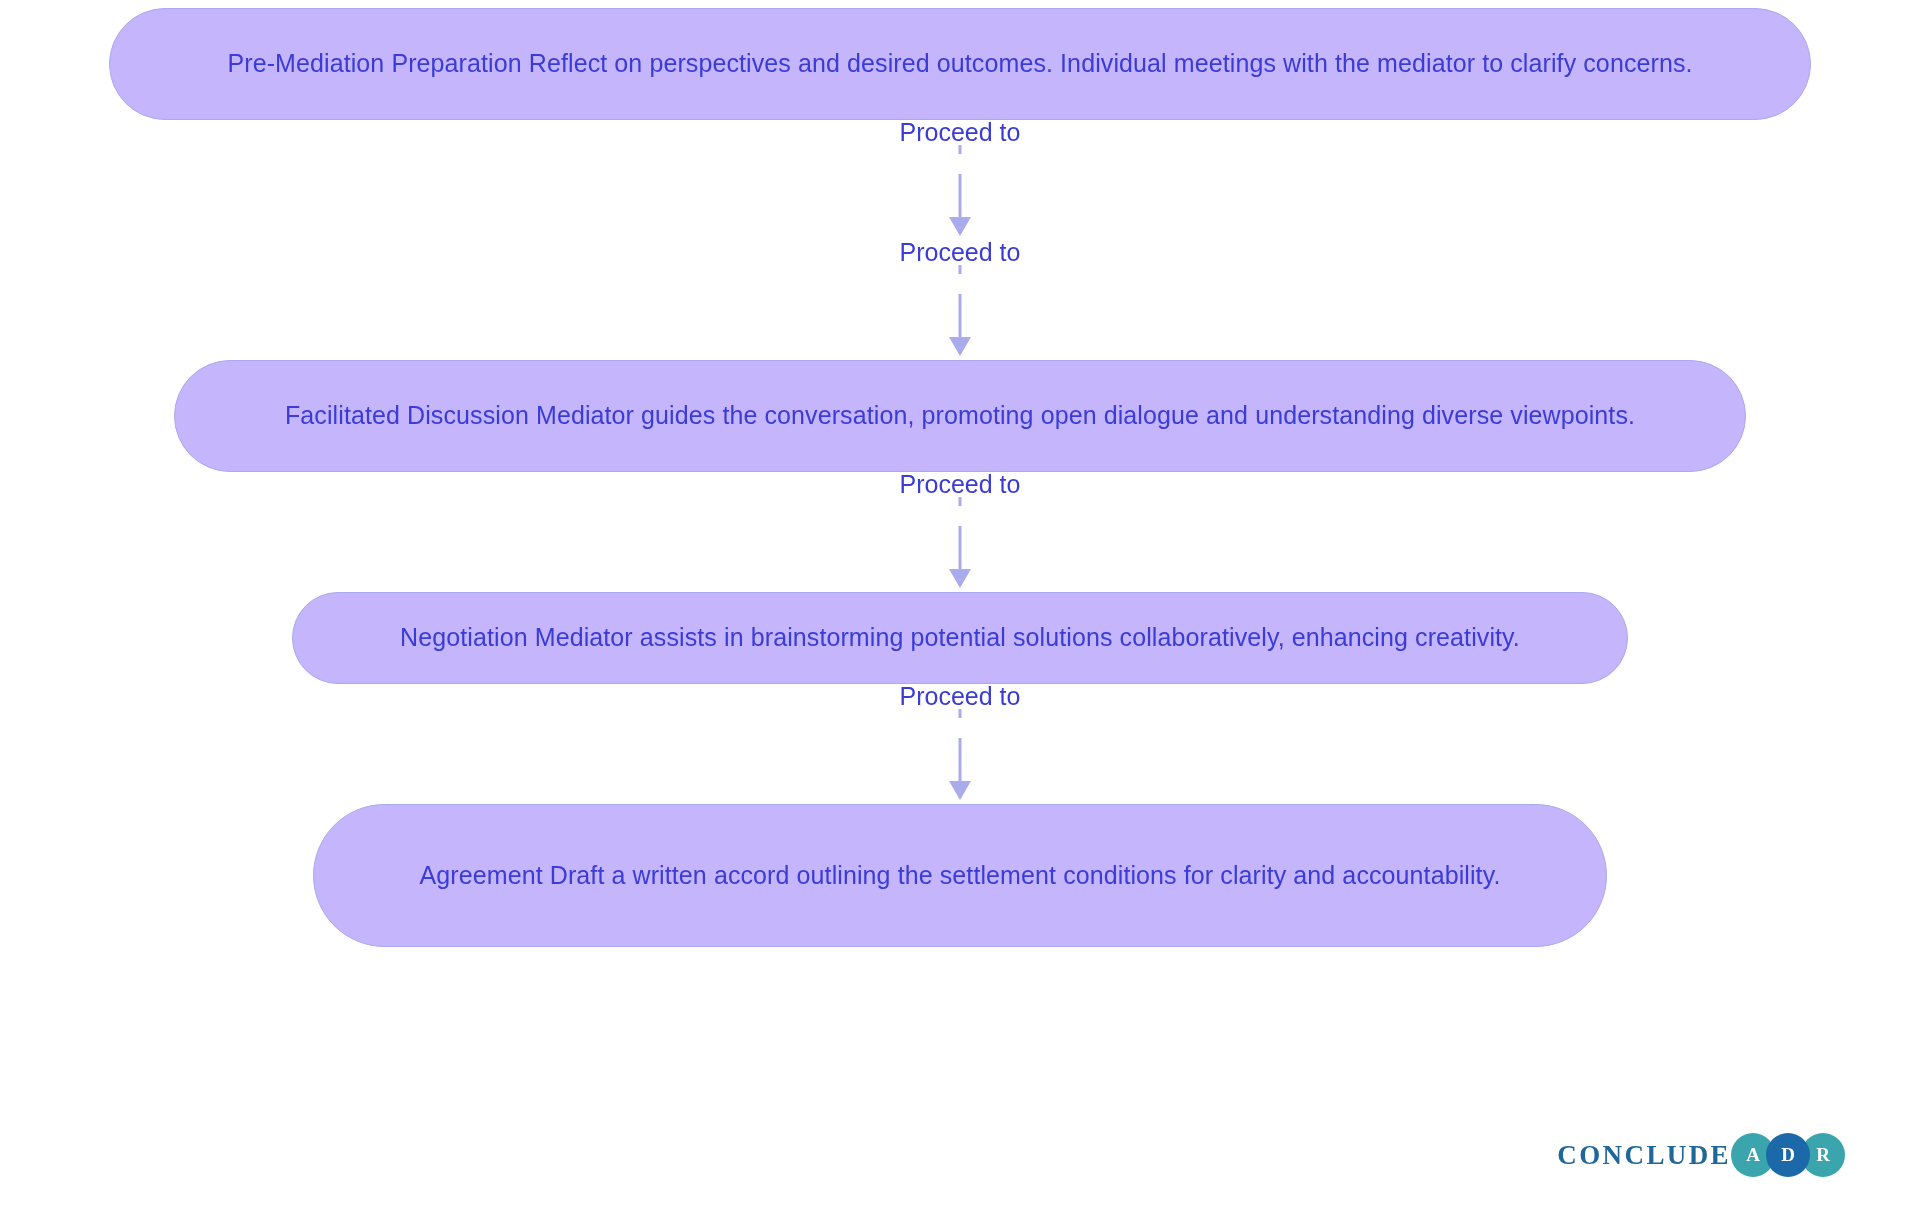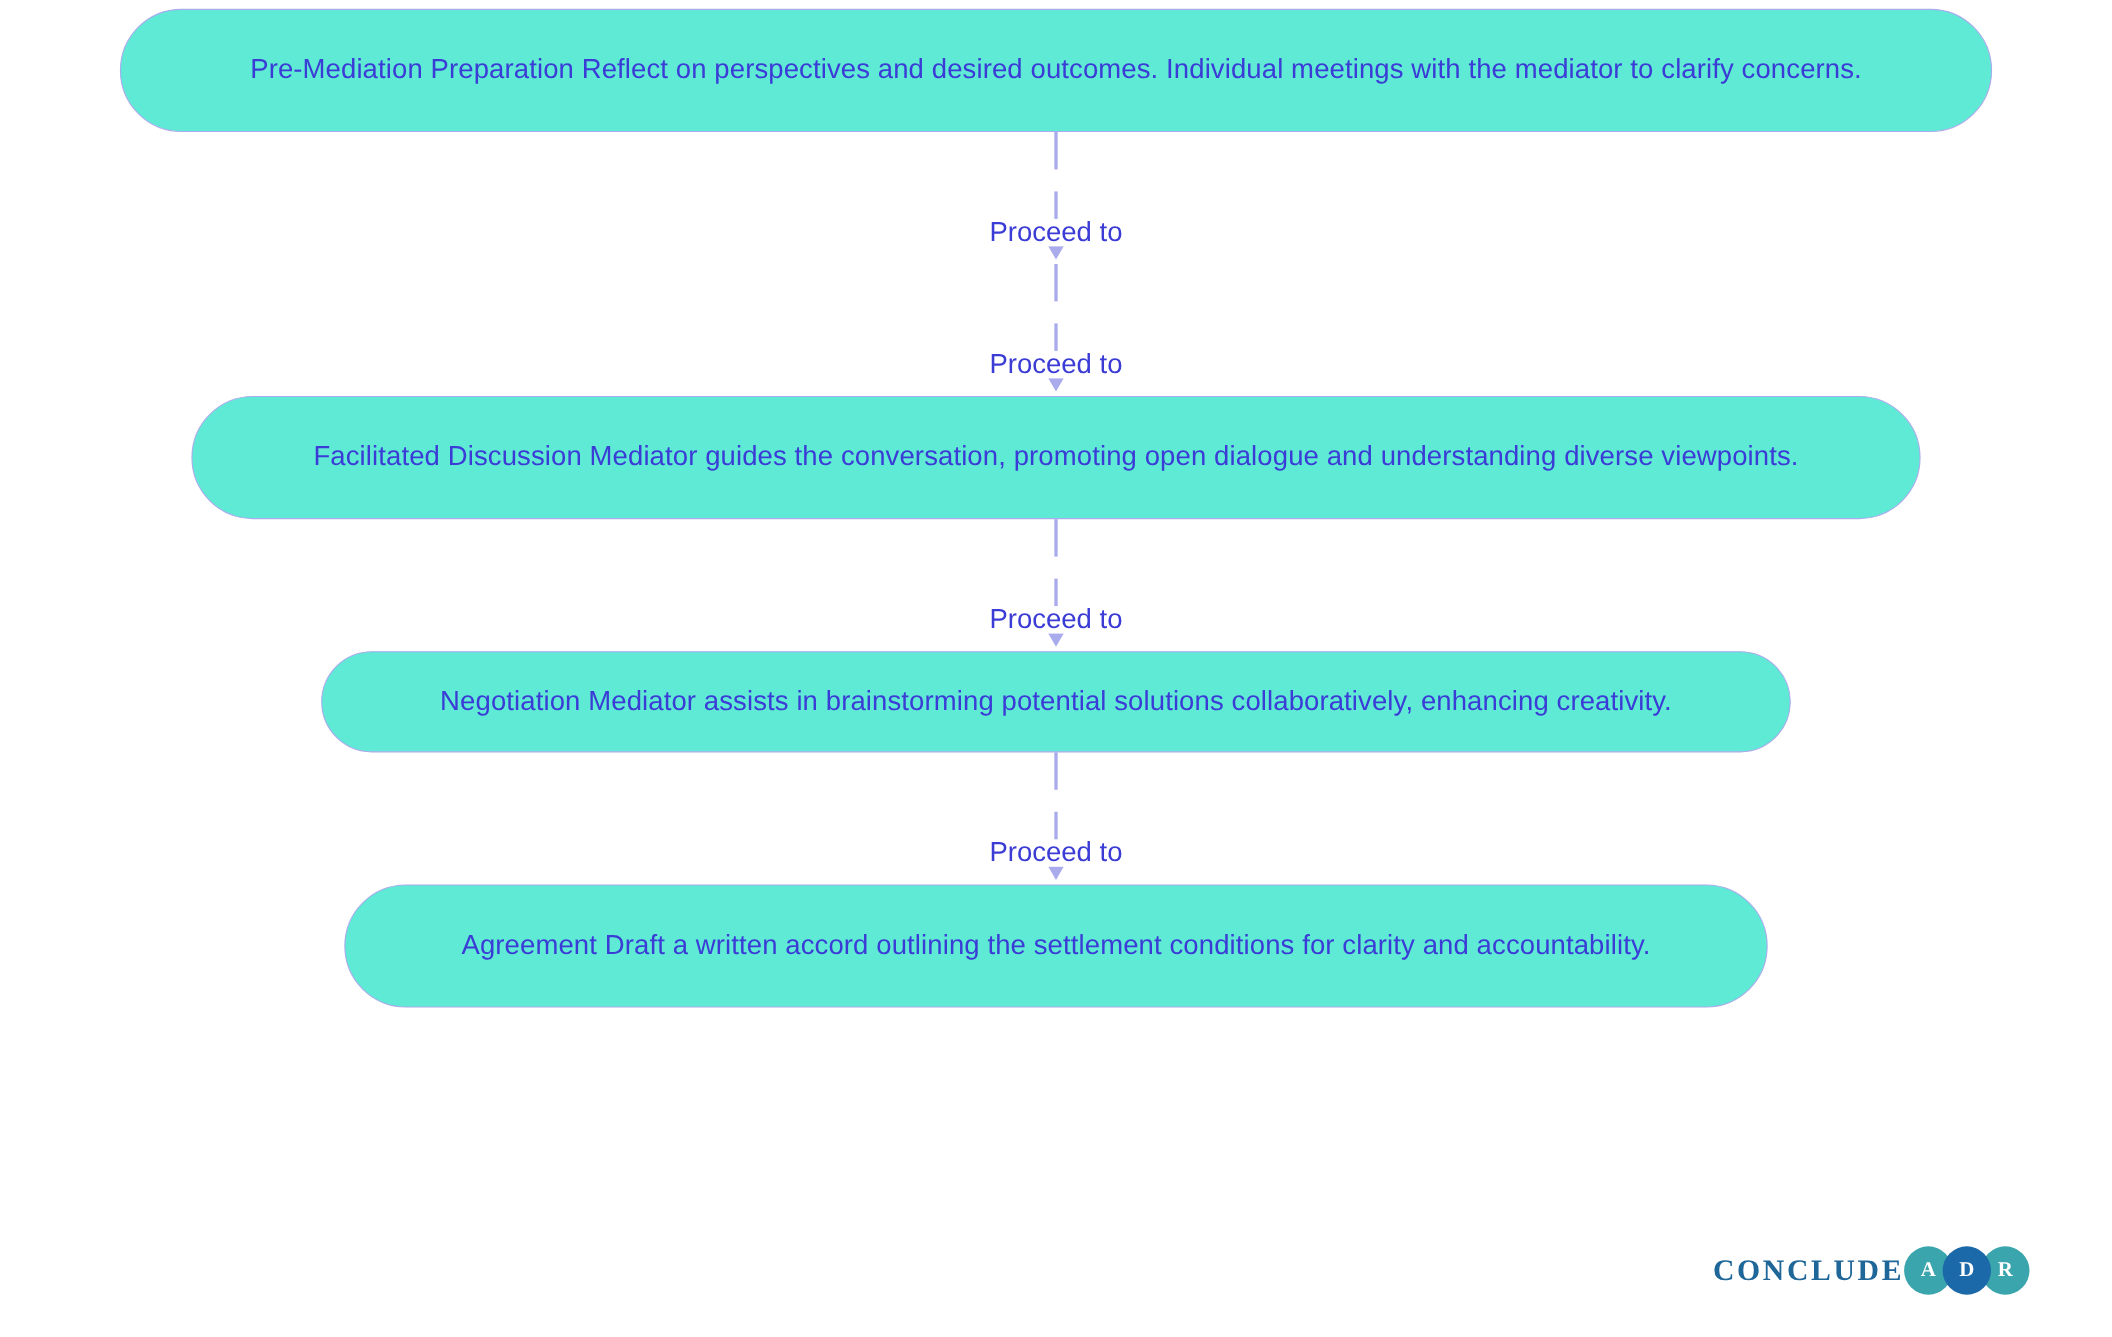--- a/index.html
+++ b/index.html
@@ -21,47 +21,47 @@
     top: 0;
     width: 1920px;
     height: 1215px;
     display: flex;
     flex-direction: column;
     align-items: center;
   }
 
   .node {
     box-sizing: border-box;
-    background: #5eead4;
+    background: #c4b5fd;
     border: 1.5px solid #a9abec;
     border-radius: 999px;
     color: #3b3bd6;
     display: flex;
     align-items: center;
     justify-content: center;
     text-align: center;
     font-size: 25px;
     line-height: 1.25;
     letter-spacing: 0.1px;
     padding: 0 40px;
     white-space: nowrap;
   }
 
   .node-0 { width: 1702px; height: 112px; margin-top: 8px; }
   .node-1 { width: 1542px; height: 112px; }
   .node-2 { width: 1572px; height: 112px; }
   .node-3 { width: 1336px; height: 92px; }
-  .node-4 { width: 1294px; height: 112px; }
+  .node-4 { width: 1294px; height: 143px; }
 
   .connector {
     width: 260px;
     height: 120px;
     position: relative;
     display: flex;
-    align-items: flex-end;
+    align-items: flex-start;
     justify-content: center;
   }
   .connector .line-top {
     position: absolute;
     left: 50%;
     transform: translateX(-50%);
     top: 0;
     width: 3px;
     height: 34px;
     background: #a9abec;

